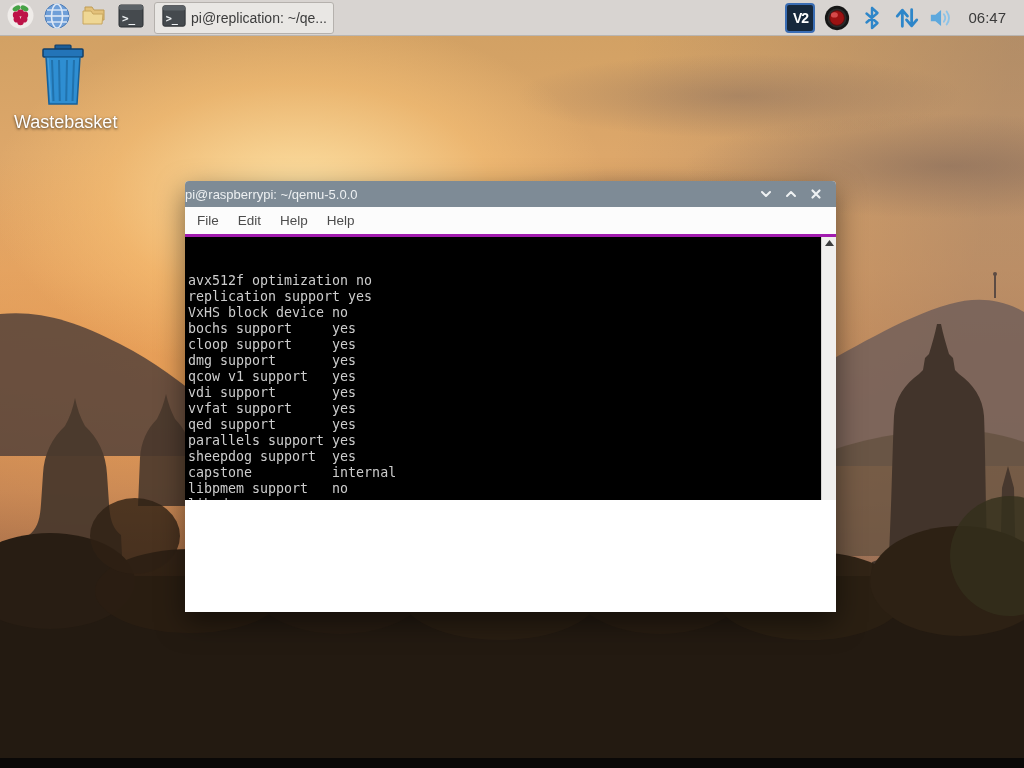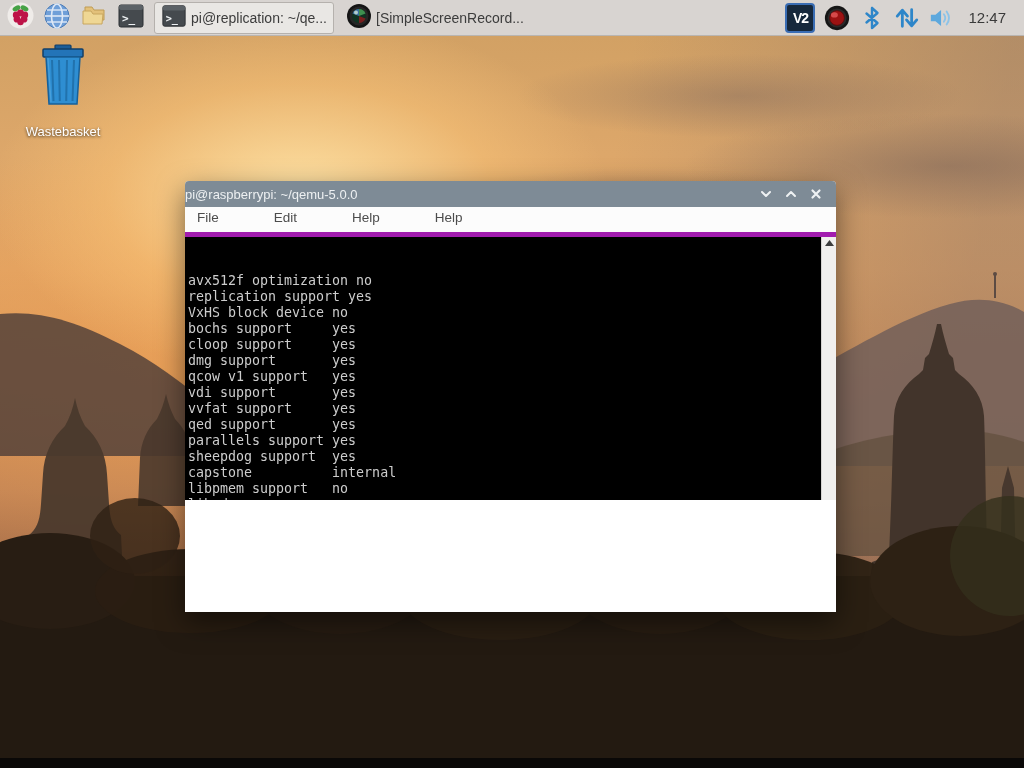--- a/index.html
+++ b/index.html
@@ -37,35 +37,35 @@
       radial-gradient(700px 320px at 200px 330px, rgba(243,166,88,.6), rgba(243,166,88,0) 70%),
       radial-gradient(320px 60px at 740px 60px, rgba(128,104,92,.45), rgba(128,104,92,0) 70%),
       radial-gradient(380px 75px at 950px 130px, rgba(120,97,86,.5), rgba(120,97,86,0) 70%),
       radial-gradient(300px 55px at 640px 170px, rgba(146,116,96,.4), rgba(146,116,96,0) 70%),
       linear-gradient(100deg, rgba(0,0,0,0) 55%, rgba(142,118,106,.45) 88%),
       linear-gradient(180deg,#d2a164 0%,#dda76a 16%,#e0a263 32%,#d69255 48%,#c08254 62%,#a76e49 72%,#875838 82%,#5c3d2a 90%,#352519 100%);}
   .bg-art{position:absolute;inset:0;pointer-events:none;}
 
   
   .desk-icon{position:absolute;left:14px;top:8px;width:98px;text-align:center;cursor:pointer;}
-  .desk-icon .dlabel{display:block;margin-top:14px;font-size:13px;color:#fff;
+  .desk-icon .dlabel{display:block;margin-top:2px;font-size:18px;color:#fff;
     text-shadow:0 1px 3px rgba(0,0,0,.75);}
 
   
   .window{position:absolute;left:185px;top:145px;width:651px;height:431px;
     border-radius:4px 4px 0 0;box-shadow:0 10px 28px rgba(0,0,0,.5);
     background:#fff;z-index:10;}
   .titlebar{height:26px;background:var(--titlebar-bg);border-radius:4px 4px 0 0;
     display:flex;align-items:center;position:relative;cursor:default;}
   .titlebar .wtitle{position:absolute;left:0;right:0;text-align:left;
     color:#edf0f2;font-size:13px;}
   .controls{margin-left:auto;display:flex;gap:9px;padding-right:12px;z-index:2;}
   .ctrl{width:16px;height:16px;display:flex;align-items:center;justify-content:center;cursor:pointer;}
-  .menubar{height:30px;background:var(--menubar-bg);display:flex;align-items:flex-end;
-    padding-left:4px;border-bottom:5px solid #a21caf;gap:36px;}
+  .menubar{height:30px;background:var(--menubar-bg);display:flex;align-items:flex-start;
+    padding-left:4px;border-bottom:3px solid #a21caf;}
   .menu-item{font-size:13.5px;color:#4c4c4c;padding:0 8px;margin-right:3px;line-height:28px;cursor:pointer;}
   .term{position:relative;height:263px;background:var(--terminal-bg);overflow:hidden;cursor:text;}
   .term-text{position:absolute;left:3px;top:4px;right:16px;
     font-family:"DejaVu Sans Mono","Liberation Mono",monospace;
     font-size:13.3px;line-height:16px;color:var(--terminal-fg);white-space:pre;}
   .term-text pre{font:inherit;}
 
   
   .sb{position:absolute;top:0;right:0;width:15px;height:375px;background:#f1efed;
     border-left:1px solid #d6d3d0;}
@@ -132,34 +132,20 @@
       <span>
         <svg width="26" height="26" viewBox="0 0 28 28">
           <rect x="2" y="3" width="24" height="22" rx="2" fill="#454a4e" stroke="#2b2f32" stroke-width="1"></rect>
           <rect x="2" y="3" width="24" height="5" rx="2" fill="#5c6267"></rect>
           <text x="5" y="20" font-family="DejaVu Sans Mono, monospace" font-size="11" font-weight="bold" fill="#eef1f3">&gt;_</text>
         </svg>
       </span>
       <span class="tlabel">pi@replication: ~/qe...</span>
     </div>
 
-    <div class="task-btn">
-      <span>
-        <svg width="26" height="26" viewBox="0 0 26 26">
-          <circle cx="13" cy="13" r="12" fill="#141414"></circle>
-          <circle cx="13" cy="13" r="9.5" fill="#262626"></circle>
-          <circle cx="13" cy="13" r="7" fill="#103322"></circle>
-          <path d="M13,6 A7,7 0 0 1 19.5,10.5 L13,13 Z" fill="#3f8f4f"></path>
-          <path d="M6.5,10.5 A7,7 0 0 1 13,6 L13,13 Z" fill="#3a6fa0"></path>
-          <path d="M19.5,15.5 A7,7 0 0 1 13,20 L13,13 Z" fill="#7a1f1f"></path>
-          <circle cx="10" cy="9.5" r="2" fill="#cfe3d6" opacity=".8"></circle>
-        </svg>
-      </span>
-      <span class="tlabel">[SimpleScreenRecord...</span>
-    </div>
 
     <div class="tray">
       <div class="vnc-badge">V2</div>
       <div class="tray-ico">
         <svg width="30" height="30" viewBox="0 0 30 30">
           <circle cx="15" cy="15" r="14" fill="#161616"></circle>
           <circle cx="15" cy="15" r="11" fill="#2a2a2a"></circle>
           <circle cx="15" cy="15" r="8.5" fill="#9c1212"></circle>
           <circle cx="15" cy="15" r="8.5" fill="none" stroke="#5c0a0a" stroke-width="1"></circle>
           <ellipse cx="12" cy="11.5" rx="4" ry="3" fill="#e05555" opacity=".85"></ellipse>
@@ -176,21 +162,21 @@
           <path d="M19,4 L19,20 M13.5,15 L19,21.5 L24.5,15" stroke="#2e86c9" stroke-width="3" fill="none" stroke-linecap="round" stroke-linejoin="round"></path>
         </svg>
       </div>
       <div class="tray-ico">
         <svg width="28" height="24" viewBox="0 0 28 24">
           <path d="M2,8.5 L7,8.5 L13,3.5 L13,20.5 L7,15.5 L2,15.5 Z" fill="#5da8dd"></path>
           <path d="M16,8 Q19,12 16,16" stroke="#8cc3e8" stroke-width="2" fill="none" stroke-linecap="round"></path>
           <path d="M19,5 Q24,12 19,19" stroke="#8cc3e8" stroke-width="2" fill="none" stroke-linecap="round"></path>
         </svg>
       </div>
-      <span class="clock">12:47</span>
+      <span class="clock">06:47</span>
     </div>
   </div>
 
   <div class="desktop">
 
     <svg class="bg-art" viewBox="0 0 1024 732" width="1024" height="732">
 
       <path d="M0,278 C40,274 75,285 120,308 C155,326 180,345 210,370 L210,420 L0,420 Z" fill="#55423a" opacity=".85"></path>
 
       <path d="M800,340 C850,315 900,282 950,268 C975,261 1000,262 1024,276 L1024,430 L800,430 Z" fill="#77625a" opacity=".9"></path>

